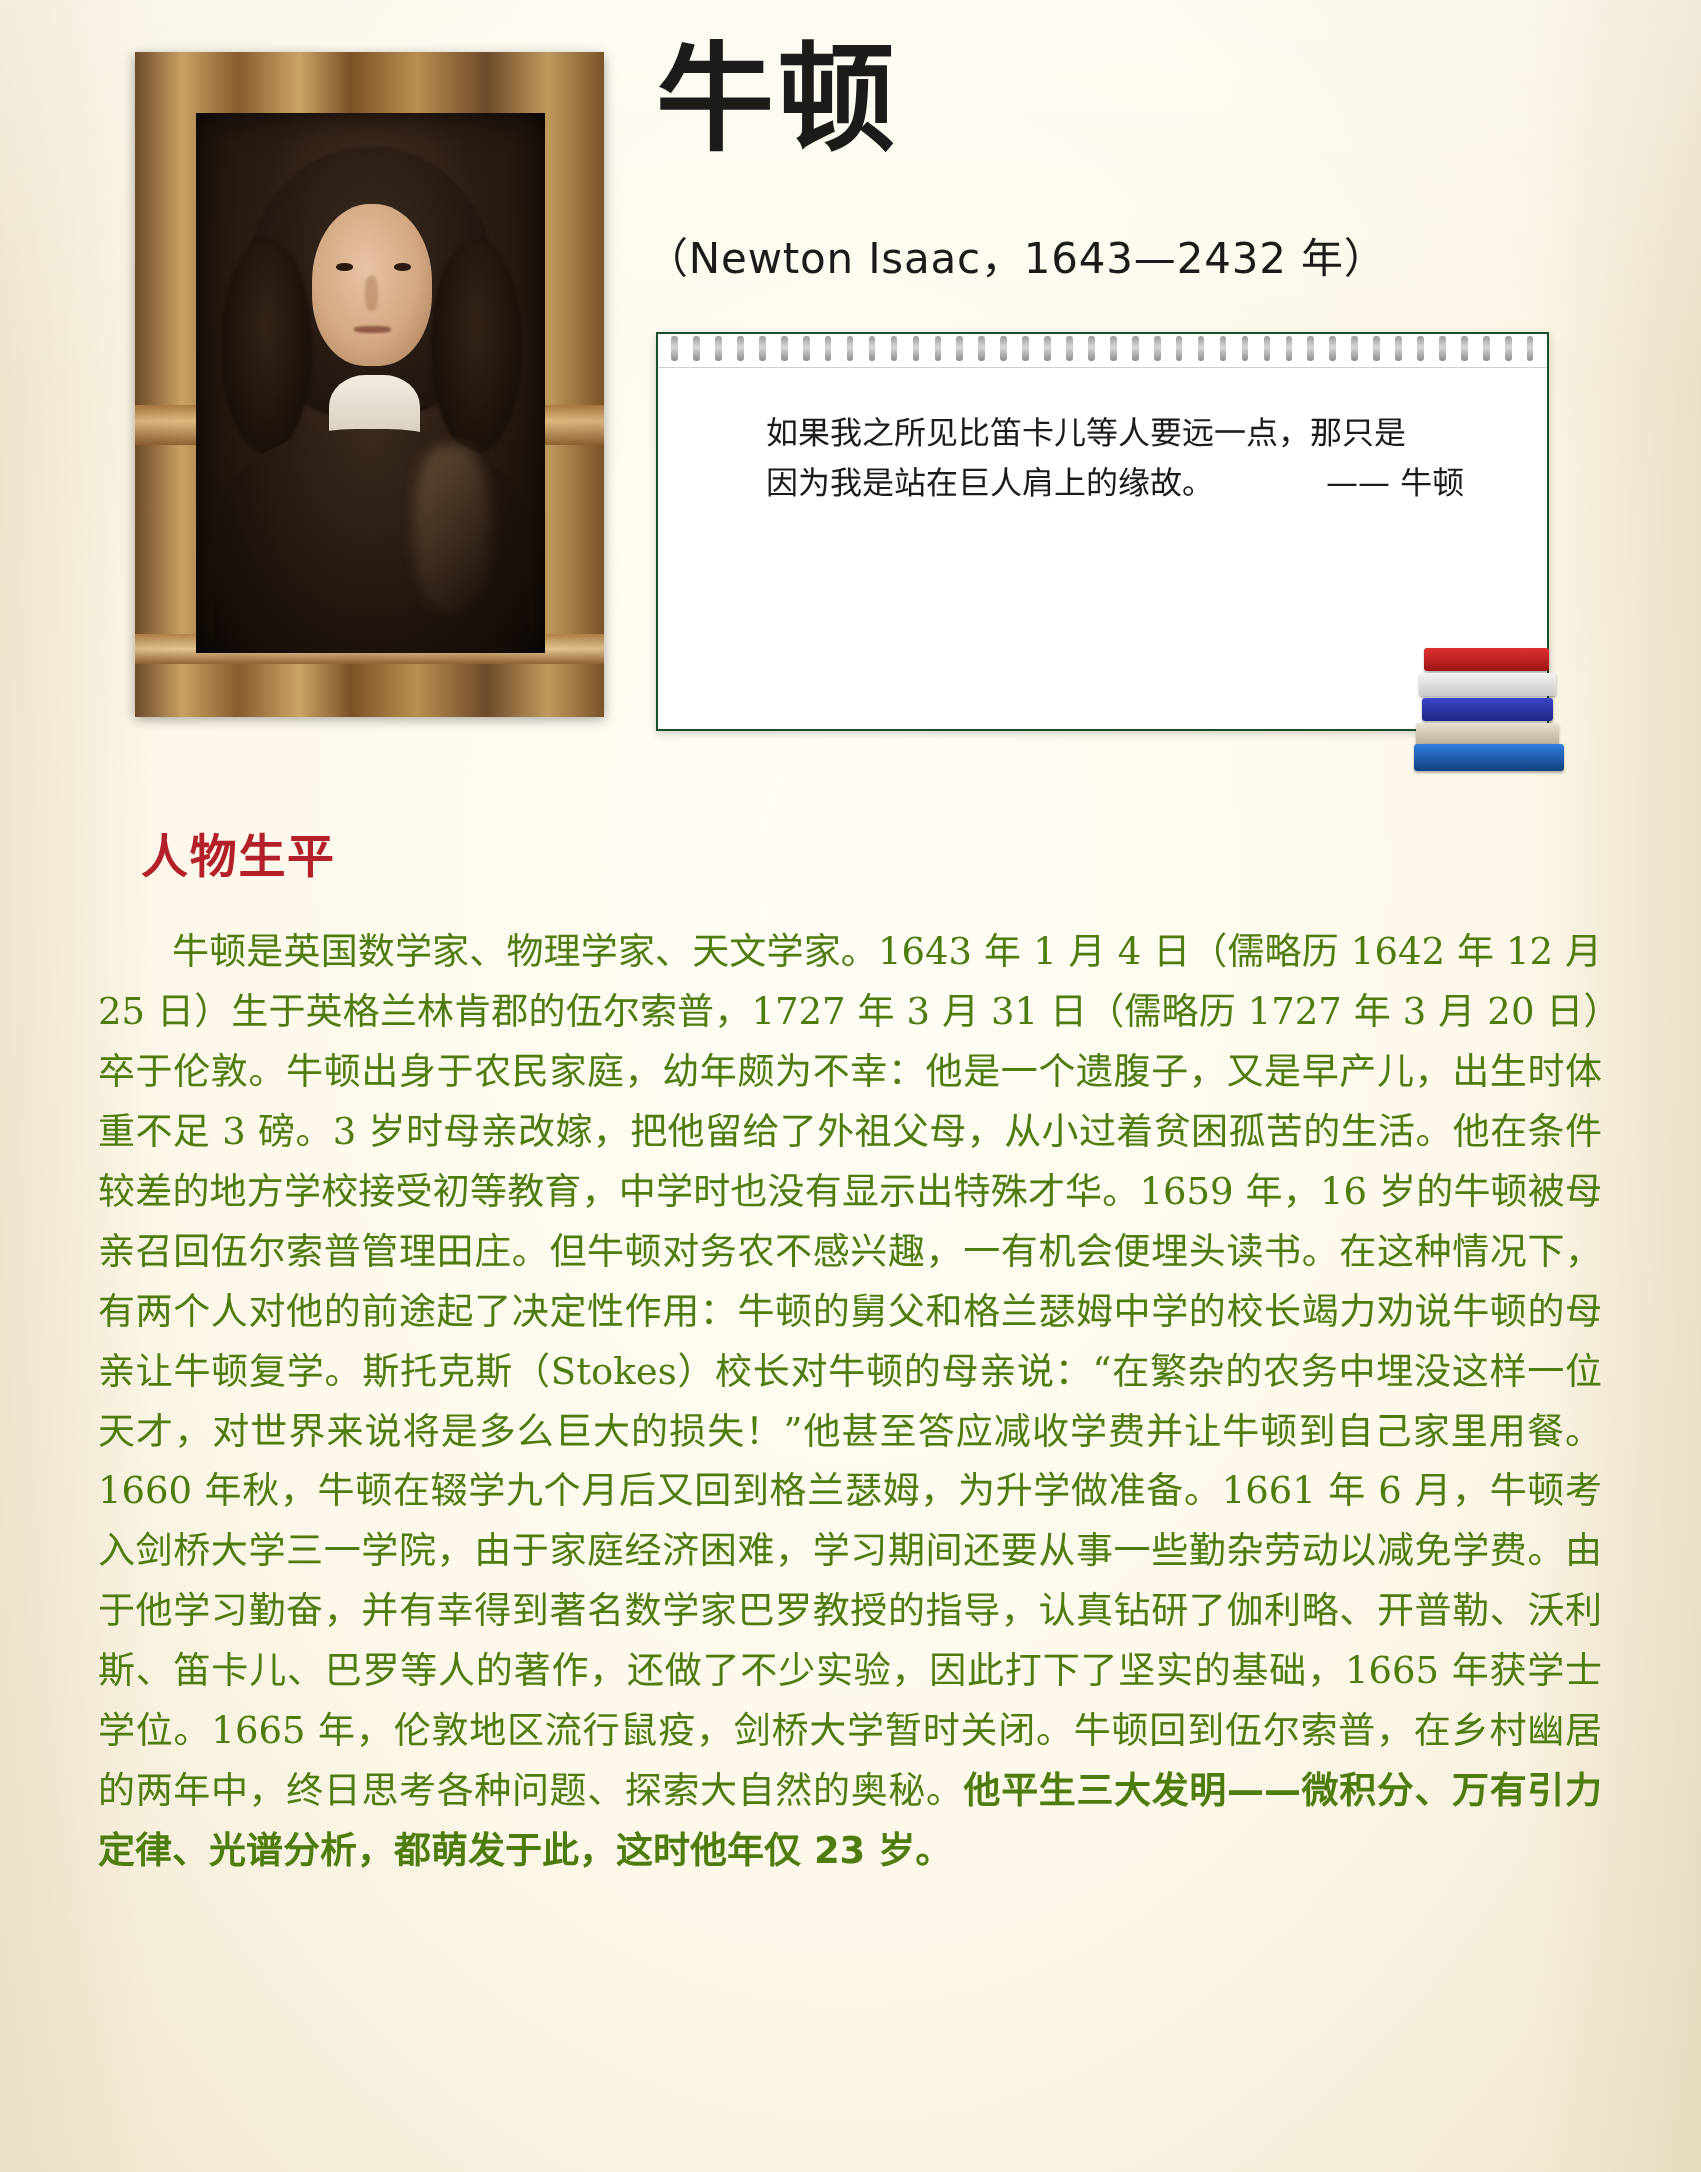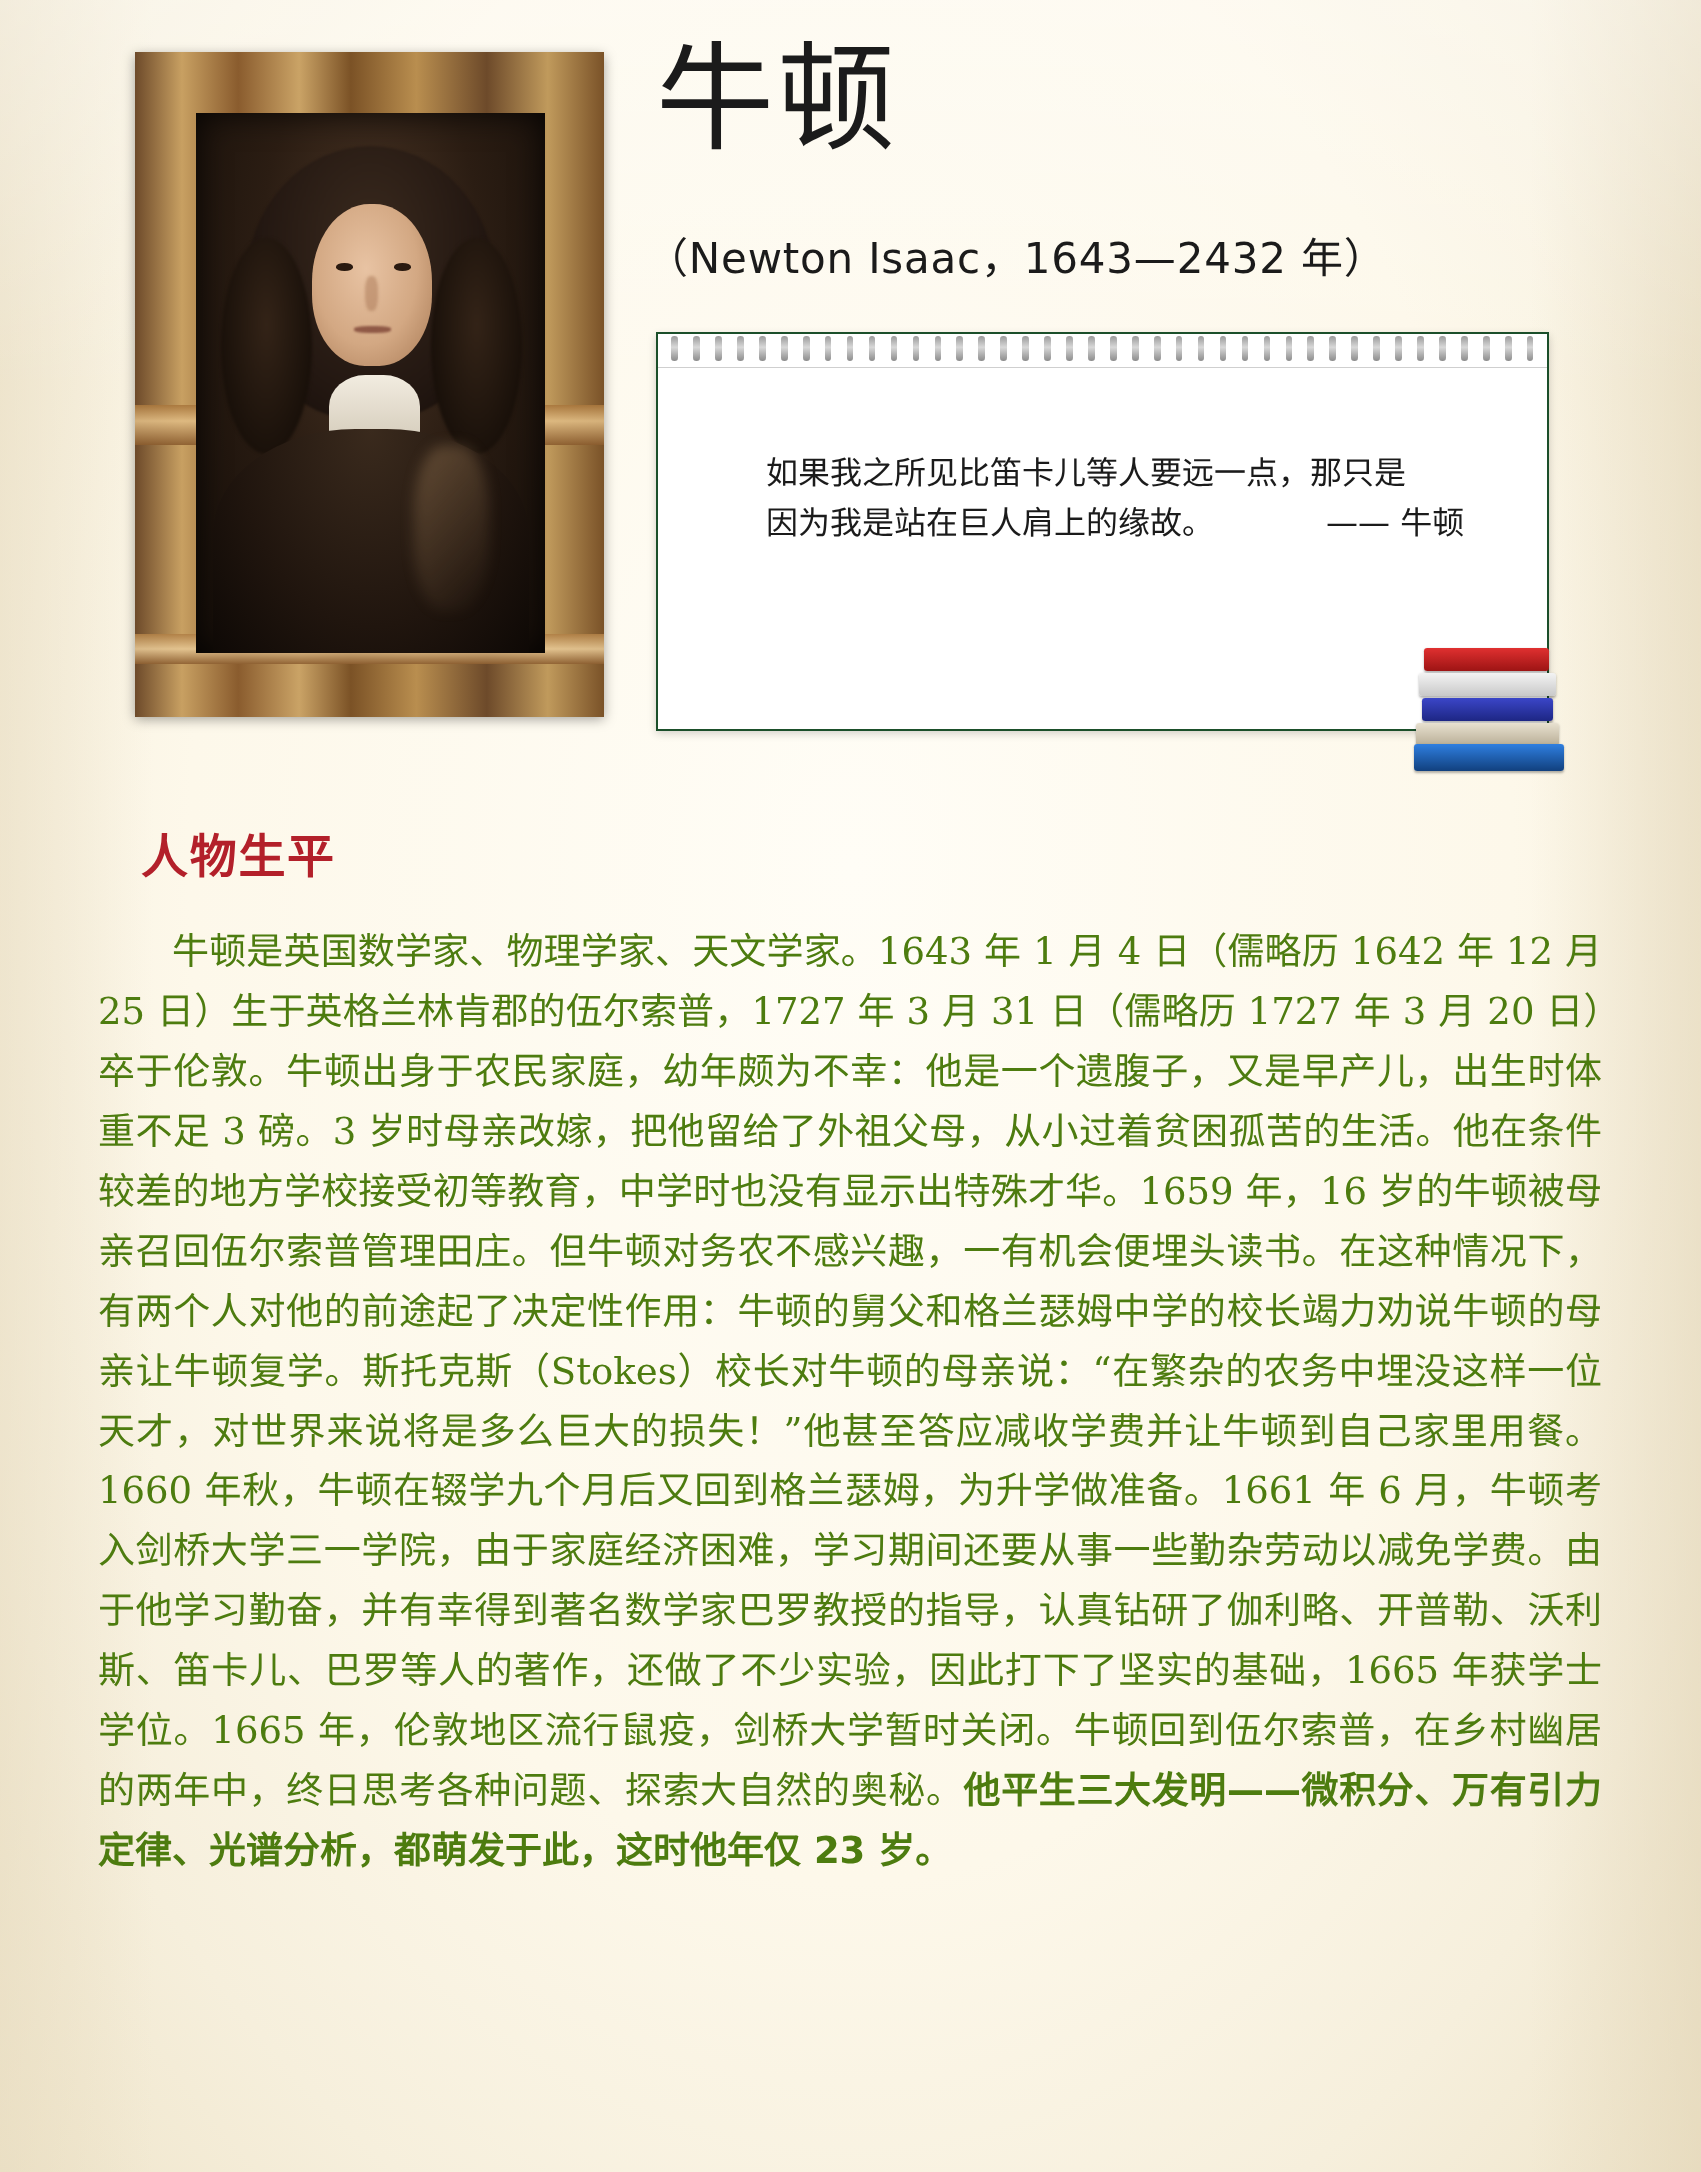--- a/index.html
+++ b/index.html
@@ -153,21 +153,21 @@
     filter: blur(6.6px);
     border-radius: 40%;
   }
 
   
   .title {
     position: absolute;
     left: 656px;
     top: 40px;
     font-family: "DejaVu Sans", sans-serif;
-    font-weight: 400;
+    font-weight: 700;
     font-size: 118px;
     line-height: 1;
     color: #1b1b1b;
     letter-spacing: 3.3px;
   }
   .subtitle {
     position: absolute;
     left: 646px;
     top: 224px;
     font-family: "DejaVu Sans", sans-serif;
@@ -210,21 +210,20 @@
   }
   .quote {
     position: absolute;
     left: 108px;
     right: 33px;
     font-family: "DejaVu Sans", sans-serif;
     font-size: 32px;
     line-height: 1.55;
     color: #1b1b1b;
     white-space: pre-line;
-    margin-top: 40px;
   }
   .quote.q1 { top: 75px; }
   .quote.q2 { top: 233px; }
 
   .books {
     position: absolute;
     right: -33px;
     bottom: -50px;
     width: 166px;
     height: 158px;

